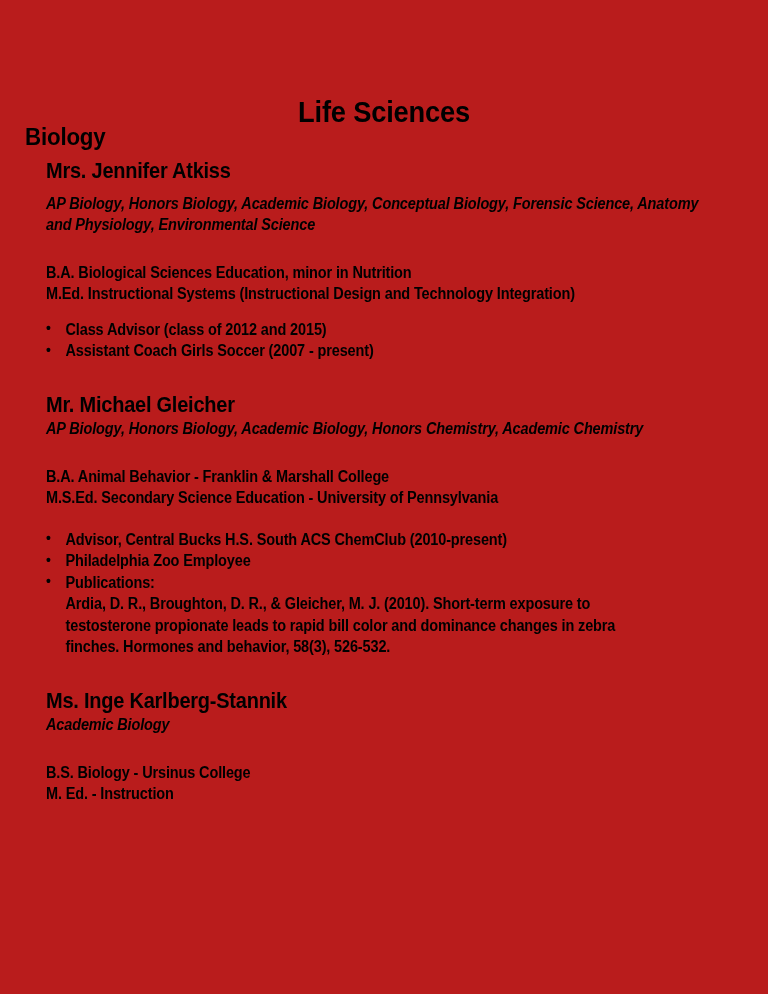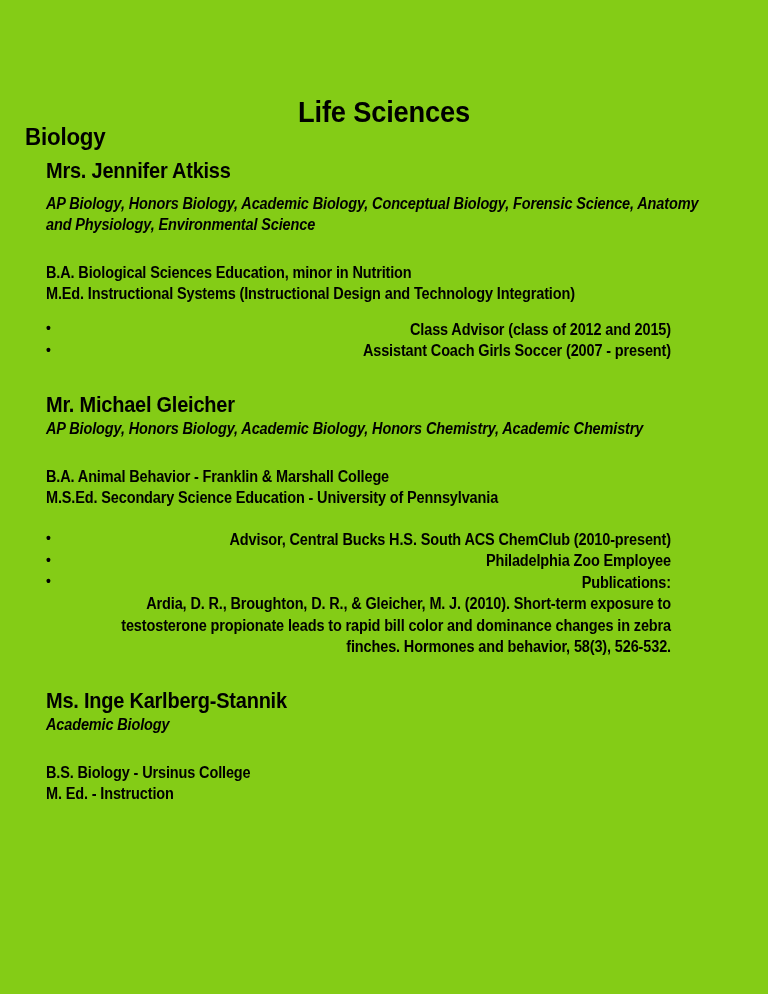--- a/index.html
+++ b/index.html
@@ -14,21 +14,21 @@
     height: 994px;
     font-family: "Liberation Sans", sans-serif;
     color: #000000;
     -webkit-font-smoothing: antialiased;
   }
 
   .page {
     position: relative;
     width: 768px;
     height: 994px;
-    background: #84cc16;
+    background: #b91c1c;
     overflow: hidden;
   }
 
   
   .doc-title {
     position: absolute;
     left: 0;
     top: 78px;
     width: 768px;
     text-align: center;
@@ -95,21 +95,20 @@
     width: 718px;
     margin: 0;
   }
 
   .degrees div { margin: 0; }
 
   ul.bullets {
     list-style: none;
     margin: 0;
     padding: 0;
-    text-align: right;
   }
 
   ul.bullets li {
     position: relative;
     font-size: 15.6px;
     font-weight: bold;
     line-height: 1.38;
     letter-spacing: -0.15px;
     transform: scaleX(0.93);
     transform-origin: left top;

